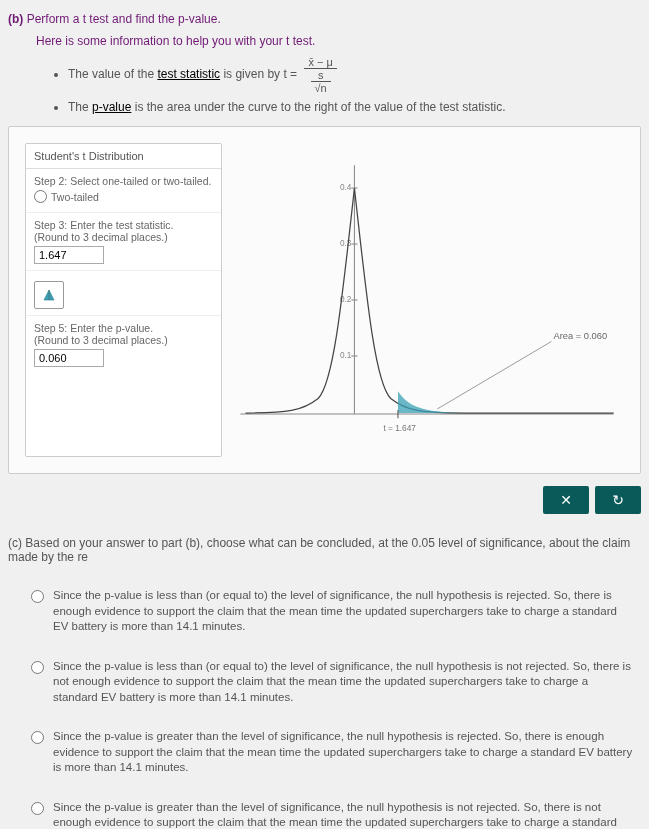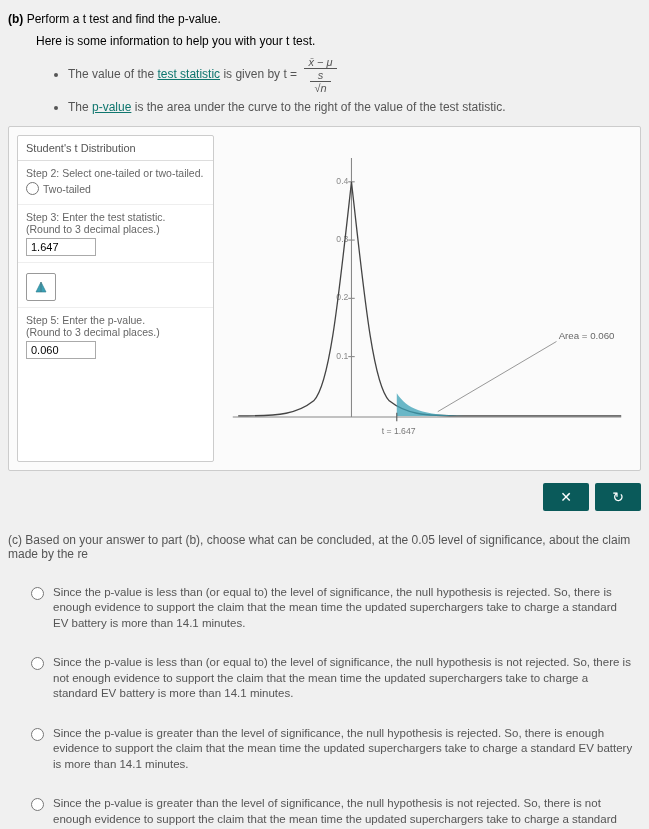--- a/index.html
+++ b/index.html
@@ -6,32 +6,32 @@
     margin: 0;
     padding: 12px 8px;
     font-family: Arial, Helvetica, sans-serif;
     font-size: 12px;
     color: #444;
     background: #f0f0f0;
     width: 649px;
     box-sizing: border-box;
   }
   .prob-label { font-weight: bold; }
-  .intro { margin-bottom: 8px; color:#000000; }
+  .intro { margin-bottom: 8px; color:#701a75; }
   .bullets { margin: 6px 0 12px 20px; }
   .bullets li { margin-bottom: 6px; color:#555; }
-  .link { color: #0f766e; text-decoration: underline; }
+  .link { color: #000000; text-decoration: underline; }
   .formula { display:inline-block; vertical-align: middle; margin-left:4px; }
-  .frac { display:inline-block; text-align:center; vertical-align:middle; font-style:italic; }
+  .frac { display:inline-block; text-align:center; vertical-align:middle; }
   .frac .num { border-bottom:1px solid #555; padding:0 4px; font-size:11px; }
   .frac .den { padding:0 4px; font-size:11px; }
   .panel-wrap {
     border: 1px solid #ccc;
     background: #fbfbfb;
-    padding: 8px;
+    padding: 16px;
     display: flex;
     gap: 8px;
     border-radius:2px;
   }
   .sidebar {
     width: 195px;
     border: 1px solid #ccc;
     background: #fff;
     border-radius:2px;
   }

